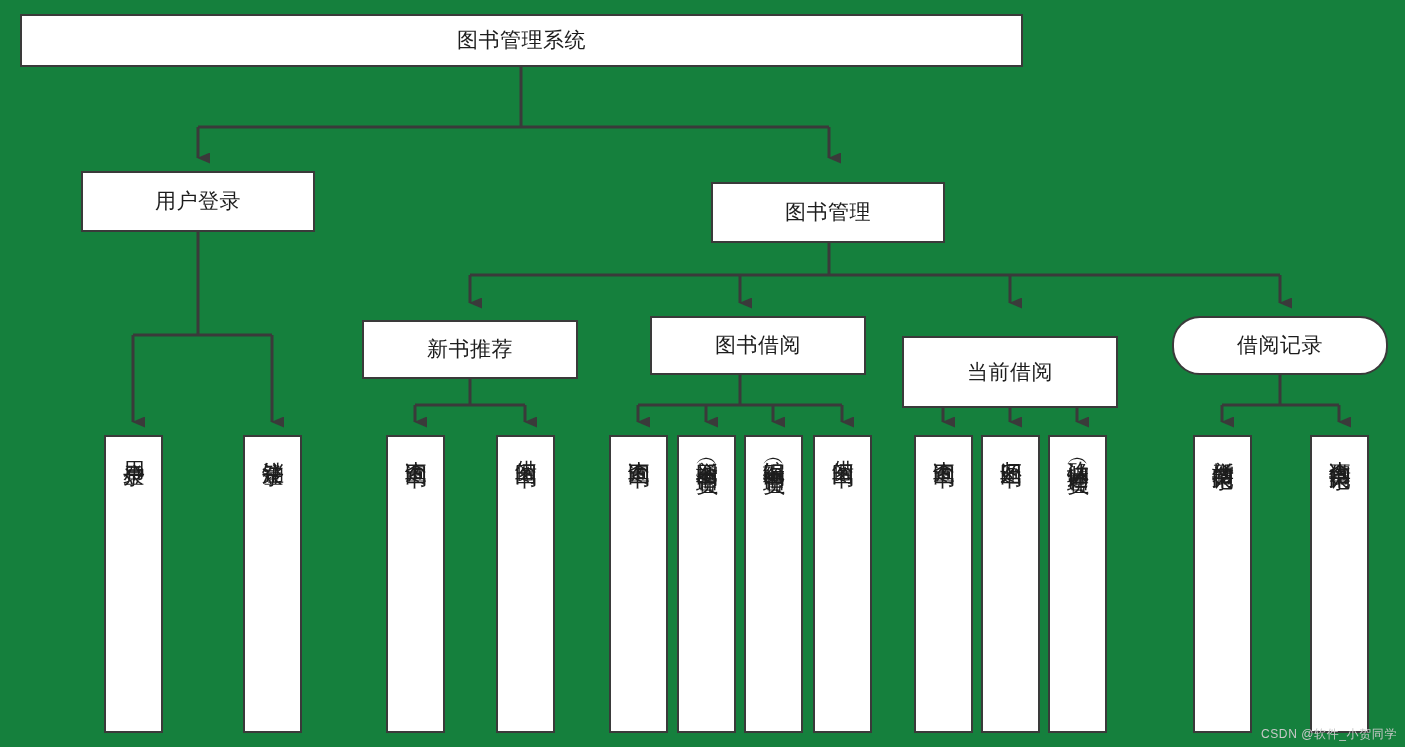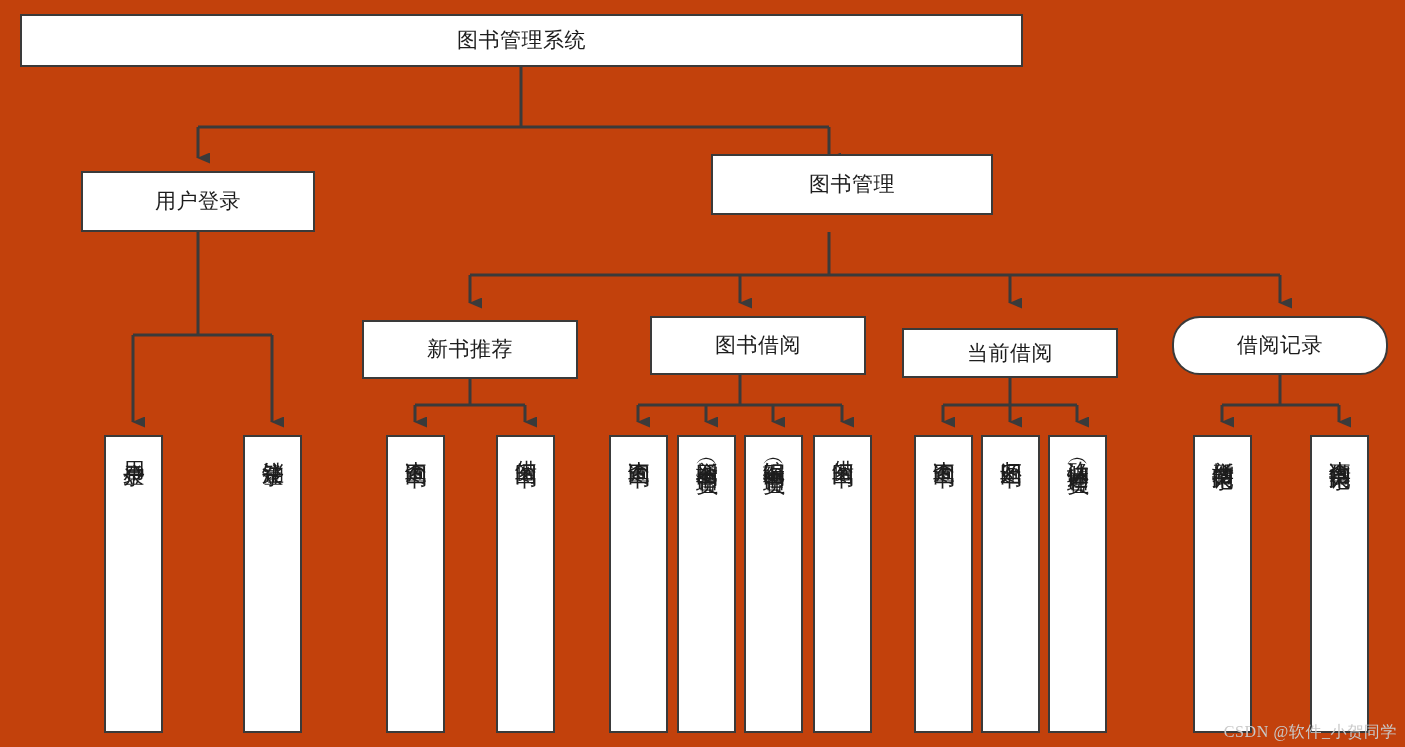--- a/index.html
+++ b/index.html
@@ -1,24 +1,24 @@
 <!DOCTYPE html>
 <html><head>
 <meta charset="utf-8">
 <style>
   html,body{margin:0;padding:0;background:#ffffff;}
   body{width:1405px;height:747px;overflow:hidden;font-family:"Liberation Sans","DejaVu Sans",sans-serif;}
-  #diagram-root{position:relative;width:1405px;height:747px;background:#c2410c;font-family:Liberation Serif, serif;}
+  #diagram-root{position:relative;width:1405px;height:747px;background:#15803d;}
   svg#wires{position:absolute;left:0;top:0;width:1405px;height:747px;}
   .node{position:absolute;box-sizing:border-box;background:#ffffff;border:2px solid #3a3a3a;display:flex;align-items:center;justify-content:center;}
   .node .lbl{color:#1d1d1d;font-size:21px;line-height:1.05;white-space:nowrap;letter-spacing:.5px;}
   .node.vert{align-items:flex-start;justify-content:center;padding-top:6px;}
   .node.vert .lbl{writing-mode:vertical-rl;text-orientation:upright;font-size:22px;line-height:1.22;letter-spacing:2px;white-space:normal;max-height:288px;}
   .node.vert.tall .lbl{max-height:292px;}
-  #watermark{position:absolute;right:8px;bottom:4px;color:#c9c9c9;font-size:16px;letter-spacing:.6px;user-select:none;}
+  #watermark{position:absolute;right:8px;bottom:4px;color:#c9c9c9;font-size:12px;letter-spacing:.6px;user-select:none;}
 </style>
 </head>
 <body>
 
 <div id="diagram-root">
 
   <svg id="wires" viewBox="0 0 1405 747">
     <defs>
       <marker id="arw" markerWidth="11" markerHeight="13" refX="5.5" refY="12" orient="auto" markerUnits="userSpaceOnUse">
         <path d="M0,0 L11,0 L5.5,13 Z" fill="#3a3a3a"></path>
@@ -68,31 +68,31 @@
     </g>
   </svg>
 
   <div class="node" style="left:20px;top:14px;width:1003px;height:53px;">
     <span class="lbl">图书管理系统</span>
   </div>
 
   <div class="node" style="left:81px;top:171px;width:234px;height:61px;">
     <span class="lbl">用户登录</span>
   </div>
-  <div class="node" style="left:711px;top:154px;width:282px;height:61px;">
+  <div class="node" style="left:711px;top:182px;width:234px;height:61px;">
     <span class="lbl">图书管理</span>
   </div>
 
   <div class="node" style="left:362px;top:320px;width:216px;height:59px;">
     <span class="lbl">新书推荐</span>
   </div>
   <div class="node" style="left:650px;top:316px;width:216px;height:59px;">
     <span class="lbl">图书借阅</span>
   </div>
-  <div class="node" style="left:902px;top:328px;width:216px;height:50px;">
+  <div class="node" style="left:902px;top:336px;width:216px;height:72px;">
     <span class="lbl">当前借阅</span>
   </div>
   <div class="node" style="left:1172px;top:316px;width:216px;height:59px;border-radius:28px;">
     <span class="lbl">借阅记录</span>
   </div>
 
   <div class="node vert" style="left:104px;top:435px;width:59px;height:298px;">
     <span class="lbl">用户登录</span>
   </div>
   <div class="node vert" style="left:243px;top:435px;width:59px;height:298px;">

